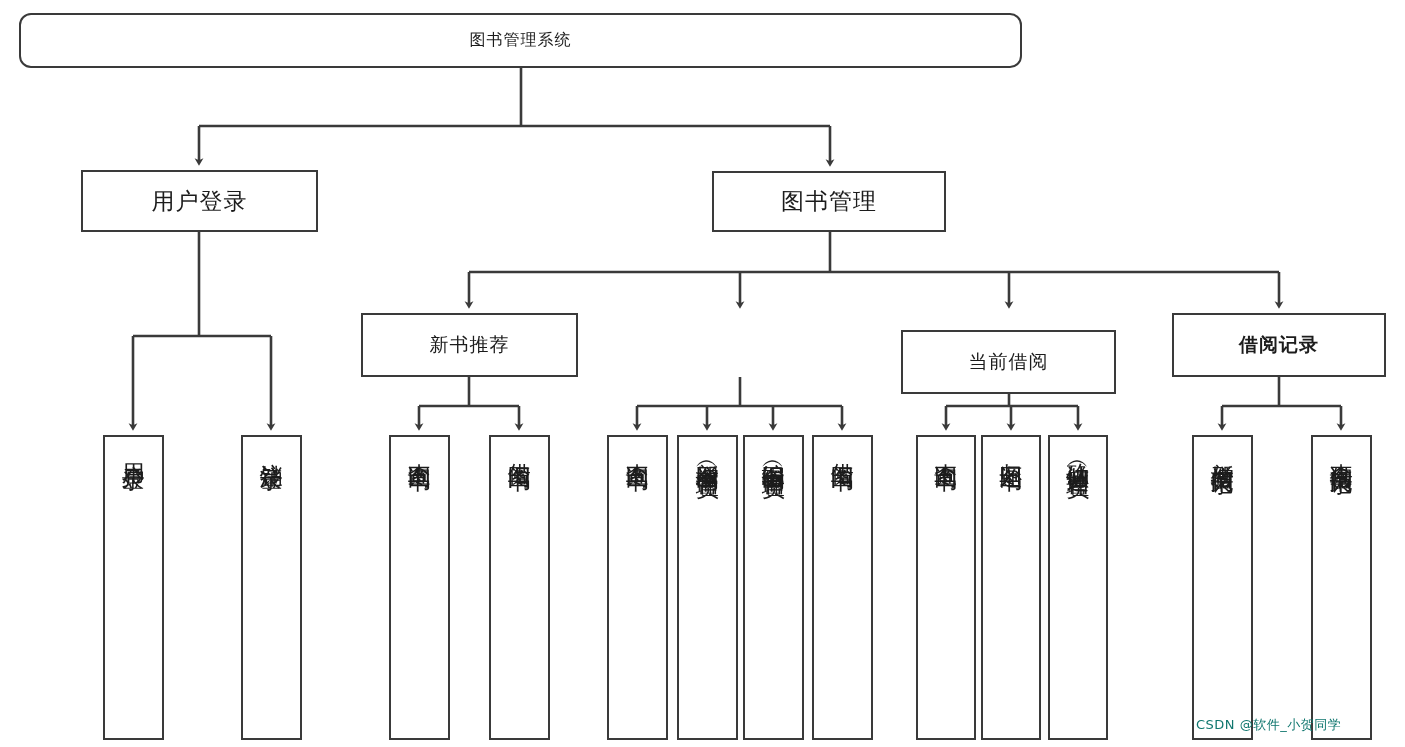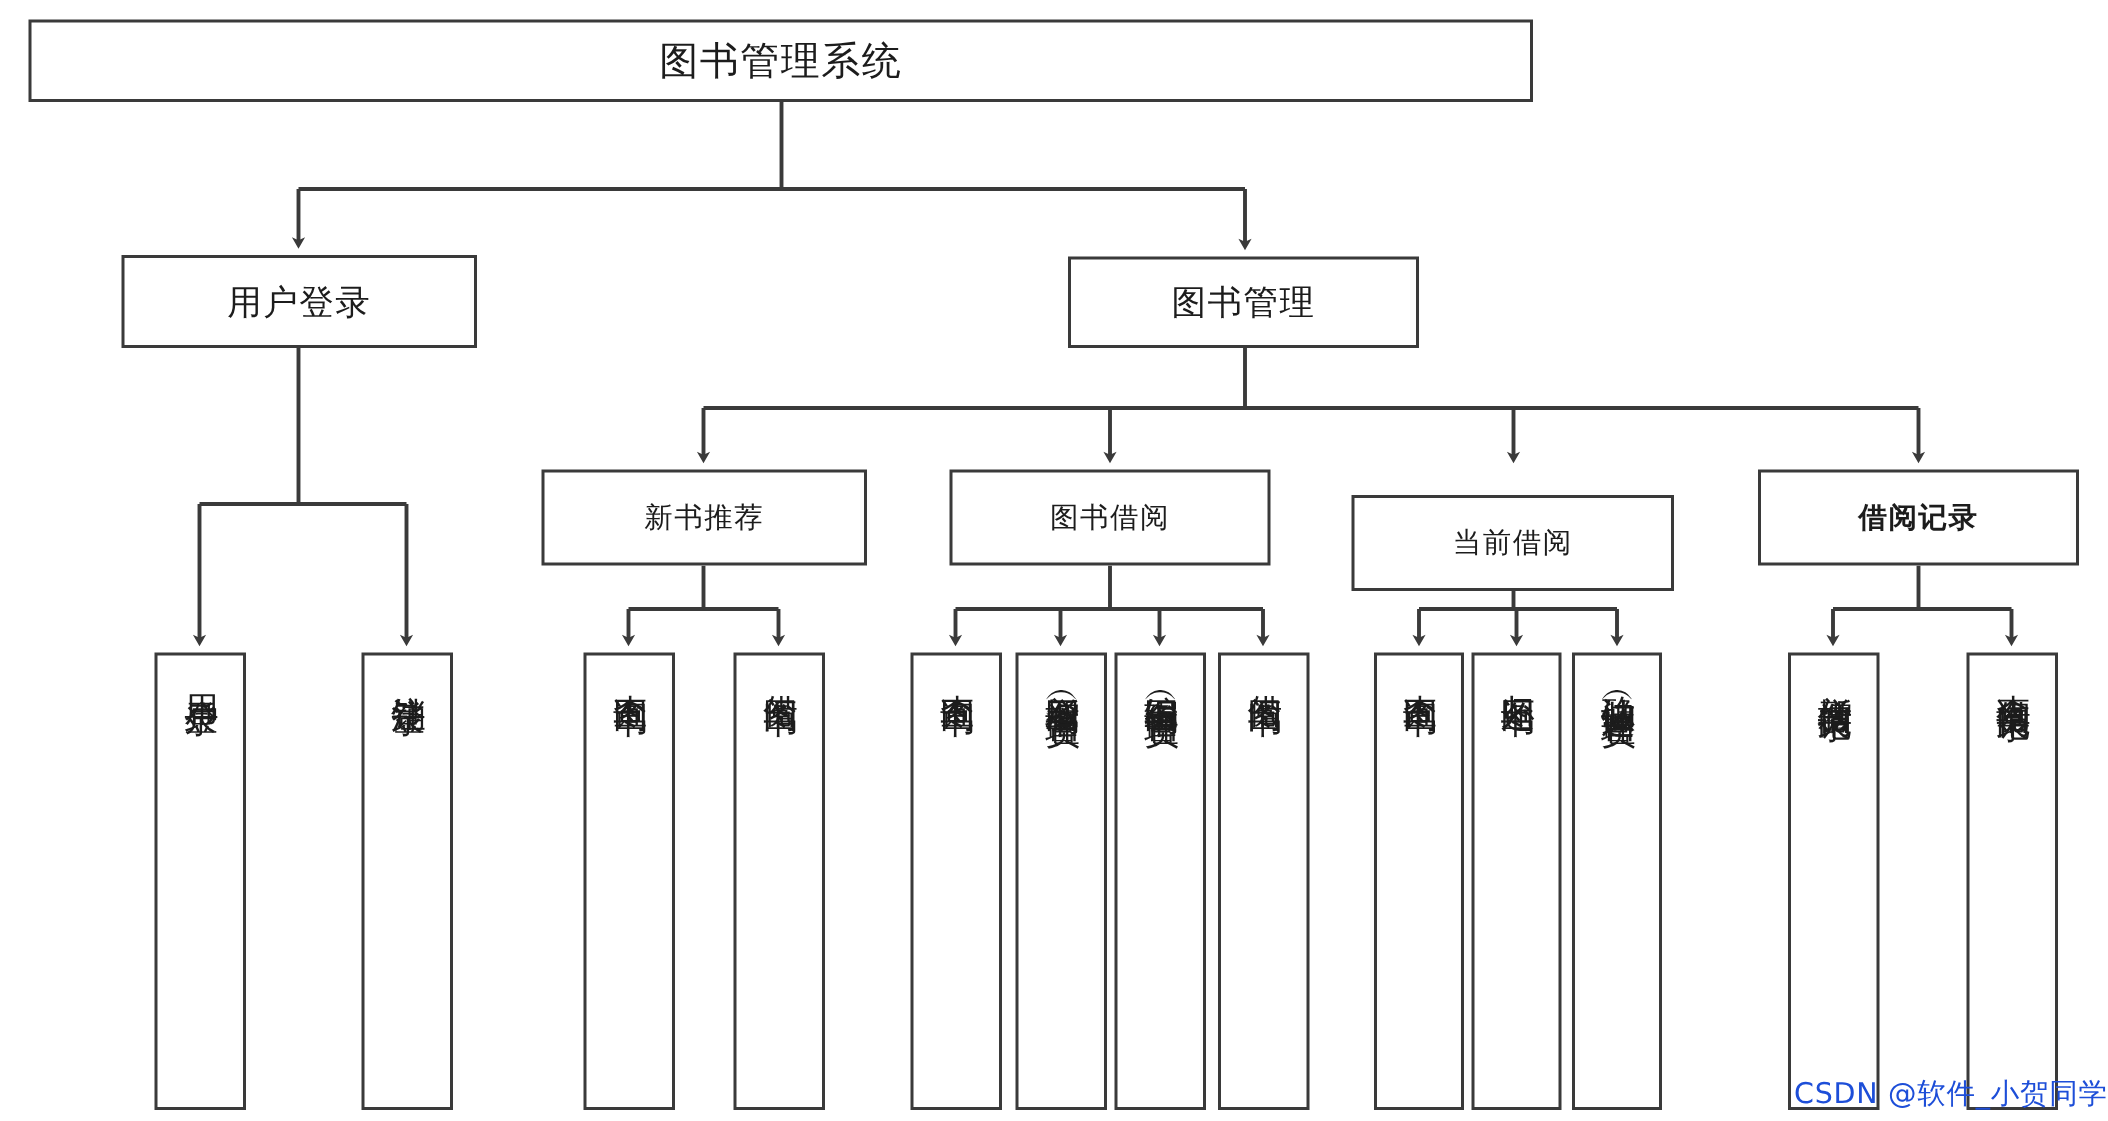--- a/index.html
+++ b/index.html
@@ -3,28 +3,28 @@
 <meta charset="utf-8">
 <style>
   html,body{margin:0;padding:0;background:#ffffff;}
   body{width:1405px;height:747px;position:relative;overflow:hidden;
        font-family:"DejaVu Sans","Liberation Sans",sans-serif;}
   #canvas{position:absolute;inset:0;width:1405px;height:747px;}
   .svg-layer{position:absolute;left:0;top:0;width:1405px;height:747px;pointer-events:none;}
   .node{position:absolute;box-sizing:border-box;background:#ffffff;
         border:2.5px solid #3a3a3a;display:flex;align-items:center;justify-content:center;
         color:#1c1c1c;}
-  .node.root{font-size:26px;letter-spacing:1px;}
+  .node.root{font-size:16px;letter-spacing:1px;border-radius:12px;}
   .node.lvl1{font-size:23px;letter-spacing:1px;}
   .node.lvl2{font-size:19px;letter-spacing:1px;}
   .node.leaf{border-width:2.5px;padding:8px 0;align-items:flex-start;}
   .vtext{writing-mode:vertical-rl;text-orientation:upright;
          font-size:23px;line-height:1.16;letter-spacing:2px;
          white-space:nowrap;color:#1c1c1c;}
-  .watermark{position:absolute;font-size:19px;color:#1d4ed8;letter-spacing:0.5px;
+  .watermark{position:absolute;font-size:13px;color:#0f766e;letter-spacing:0.5px;
              white-space:nowrap;}
 </style>
 </head>
 <body>
 
 <div id="canvas">
 
   <svg class="svg-layer" viewBox="0 0 1405 747" xmlns="http://www.w3.org/2000/svg">
     <defs>
       <marker id="arw" markerWidth="10" markerHeight="10" refX="4.2" refY="5" orient="auto" markerUnits="userSpaceOnUse">
@@ -87,23 +87,20 @@
   </div>
 
   <div class="node lvl1" style="left:712px;top:171px;width:234px;height:61px;">
     <span>图书管理</span>
   </div>
 
   <div class="node lvl2" style="left:361px;top:313px;width:217px;height:64px;">
     <span>新书推荐</span>
   </div>
 
-  <div class="node lvl2" style="left:633px;top:313px;width:214px;height:64px;">
-    <span>图书借阅</span>
-  </div>
 
   <div class="node lvl2" style="left:901px;top:313px;width:215px;height:64px;margin-top:17px;">
     <span>当前借阅</span>
   </div>
 
   <div class="node lvl2" style="left:1172px;top:313px;width:214px;height:64px;font-weight:bold;">
     <span>借阅记录</span>
   </div>
 
   <div class="node leaf" style="left:103px;top:435px;width:61px;height:305px;">

